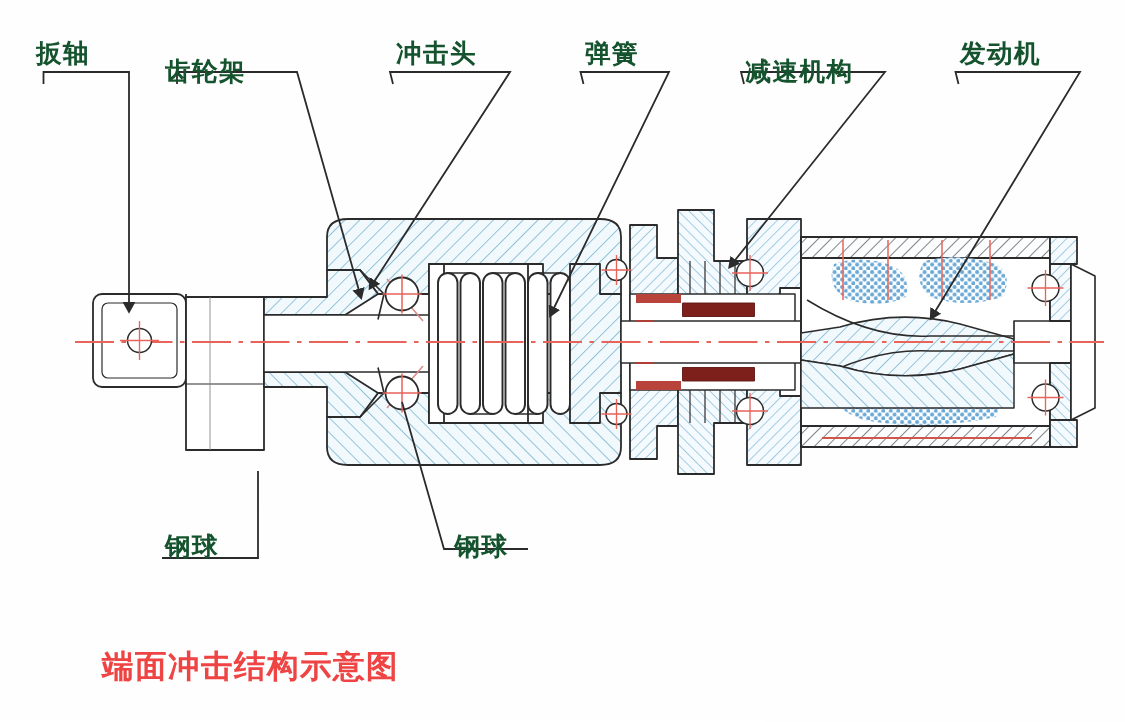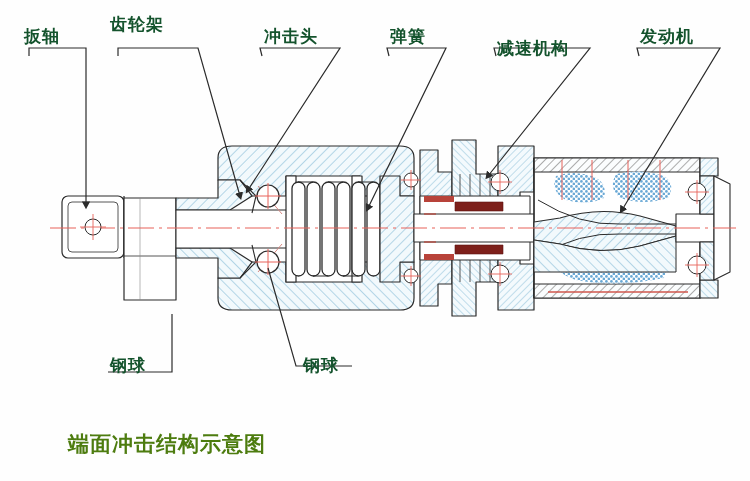--- a/index.html
+++ b/index.html
@@ -30,21 +30,21 @@
     color: #14532d;
     letter-spacing: 1px;
     white-space: nowrap;
     line-height: 1;
   }
   .fig-title {
     position: absolute;
     font-family: "DejaVu Serif", "Liberation Serif", serif;
     font-size: 21px;
     font-weight: bold;
-    color: #4d7c0f;
+    color: #ef4444;
     letter-spacing: 1px;
     white-space: nowrap;
   }
 </style>
 </head>
 <body>
 
 <div id="page">
 
   <svg id="diagram-svg" viewBox="0 0 750 481">
@@ -239,21 +239,21 @@
       <path d="M496 56 L494 48 L590 48 L488 176" marker-end="url(#arrowhead)"></path>
       <path d="M639 56 L637 48 L720 48 L622 210" marker-end="url(#arrowhead)"></path>
 
       <path d="M172 314 L172 372 L108 372"></path>
       <path d="M268 268 L296 366 L352 366"></path>
     </g>
   </svg>
 
   <div class="callout-label" style="left:24px; top:28px;">扳轴</div>
 
-  <div class="callout-label" style="left:110px; top:16px;text-align:right;">齿轮架</div>
+  <div class="callout-label" style="left:110px; top:40px;text-align:right;">齿轮架</div>
 
   <div class="callout-label" style="left:264px; top:28px;">冲击头</div>
 
   <div class="callout-label" style="left:390px; top:28px;text-align:right;">弹簧</div>
 
   <div class="callout-label" style="left:497px; top:40px;">减速机构</div>
 
   <div class="callout-label" style="left:640px; top:28px;">发动机</div>
 
   <div class="callout-label" style="left:110px; top:357px;">钢球</div>

